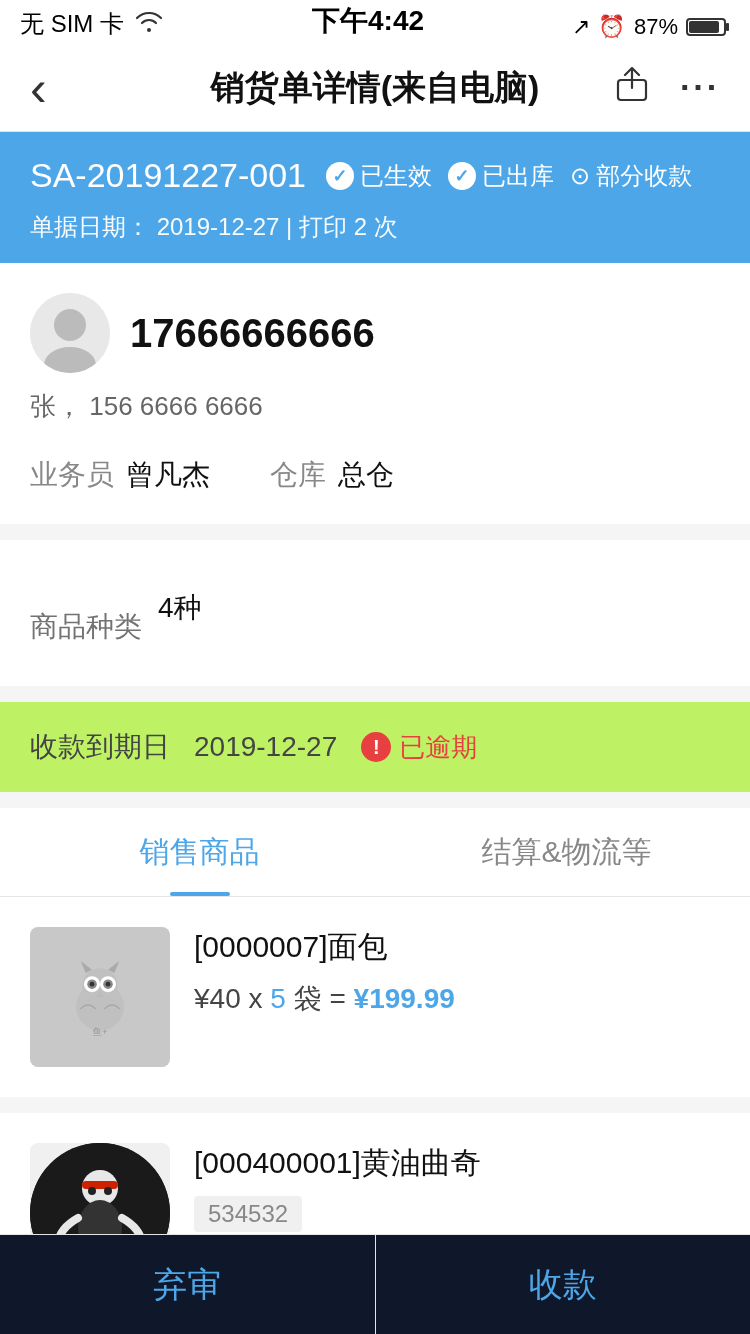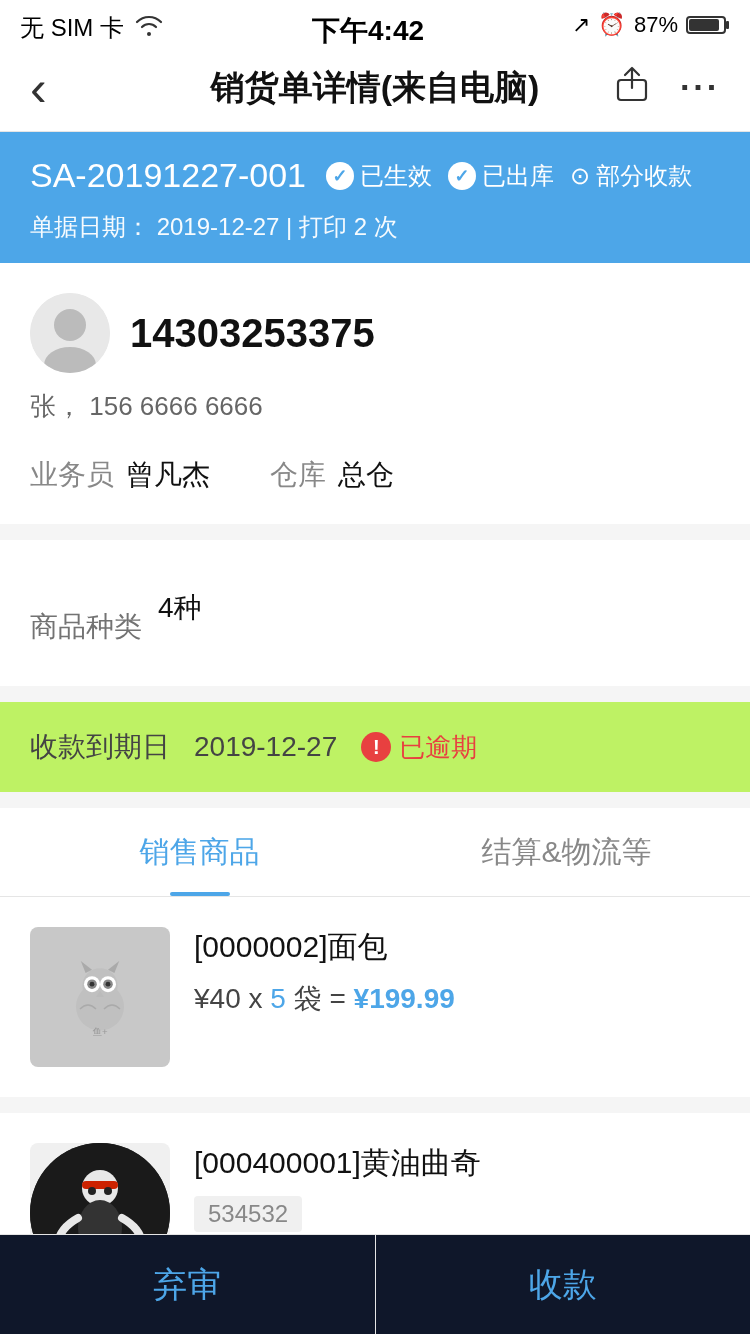--- a/index.html
+++ b/index.html
@@ -11,23 +11,23 @@
       min-height: 1334px;
       overflow-x: hidden;
       font-size: 28px;
     }
 
     
     .status-bar {
       background: #fff;
       height: 44px;
       display: flex;
-      align-items: flex-start;
+      align-items: flex-end;
       justify-content: space-between;
-      padding: 12px 20px;
+      padding: 4px 20px;
       font-size: 24px;
       font-weight: 500;
     }
     .status-bar-left { display: flex; align-items: center; gap: 10px; }
     .status-bar-center { font-size: 28px; font-weight: 600; }
     .status-bar-right { display: flex; align-items: center; gap: 8px; font-size: 24px; }
 
     
     .nav-bar {
       background: #fff;
@@ -414,21 +414,21 @@
 
   <div class="customer-section">
     <div class="customer-row">
       <div class="avatar">
         <svg width="80" height="80" viewBox="0 0 80 80">
           <circle cx="40" cy="40" r="40" fill="#e8e8e8"></circle>
           <circle cx="40" cy="32" r="16" fill="#bbb"></circle>
           <ellipse cx="40" cy="72" rx="26" ry="18" fill="#bbb"></ellipse>
         </svg>
       </div>
-      <span class="customer-name">14303253375</span>
+      <span class="customer-name">17666666666</span>
     </div>
     <div class="customer-sub">
       <span>张，</span>
       <span>156 6666 6666</span>
     </div>
     <div class="customer-details">
       <div class="detail-item">
         <span class="detail-label">业务员</span>
         <span class="detail-value">曾凡杰</span>
       </div>
@@ -495,21 +495,21 @@
             <polygon points="50,42 45,50 55,50" fill="#bbb"></polygon>
 
             <path d="M25 65 Q35 55 45 65" stroke="#aaa" stroke-width="2" fill="none"></path>
             <path d="M75 65 Q65 55 55 65" stroke="#aaa" stroke-width="2" fill="none"></path>
 
             <text x="50" y="98" text-anchor="middle" font-size="12" fill="#999">鱼+</text>
           </svg>
         </div>
       </div>
       <div class="product-info">
-        <div class="product-name">[0000002]面包</div>
+        <div class="product-name">[0000007]面包</div>
         <div class="product-price">
           <span>¥40</span>
           <span> x </span>
           <span class="price-blue">5</span>
           <span>袋</span>
           <span> = </span>
           <span class="price-total">¥199.99</span>
         </div>
       </div>
     </div>

